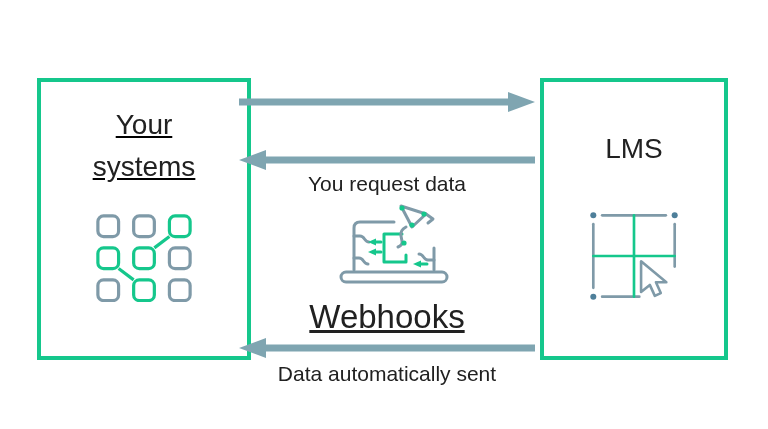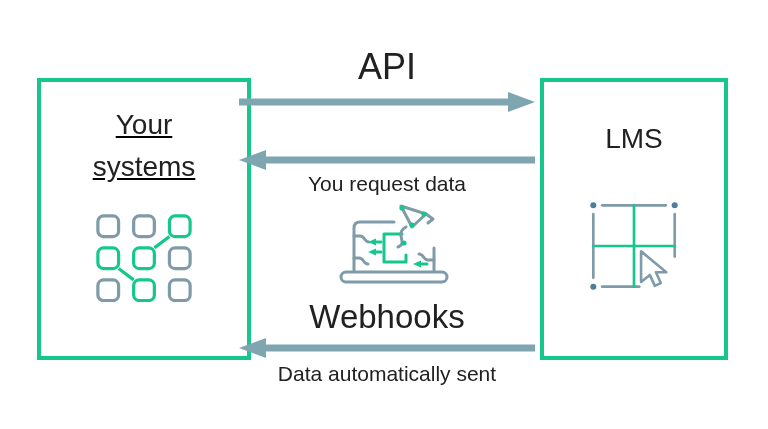--- a/index.html
+++ b/index.html
@@ -10,28 +10,28 @@
   body{font-family:"Liberation Sans", sans-serif; background:#fff;}
   .canvas{position:relative; width:768px; height:429px; background:var(--background); overflow:hidden;}
 
   .box{position:absolute; top:78px; height:282px; border:4px solid var(--green);
        background:#fff; display:flex; flex-direction:column; align-items:center;}
   .left-box{left:37px; width:214px;text-decoration:underline;}
   .right-box{left:540px; width:188px;}
 
   .box-title{color:var(--text); font-size:28px; line-height:1.5; text-align:center; white-space:pre-line;}
   .left-title{margin-top:22px;}
-  .lms-title{margin-top:36px;}
+  .lms-title{margin-top:46px;}
 
   .grid-icon{margin-top:26px; width:96px; height:auto;}
   .table-icon{margin-top:40px; width:92px; height:auto; overflow:visible;}
 
   .mid{position:absolute; left:239px; width:296px; text-align:center; color:var(--text);}
   .api-title{top:46px; font-size:36px;}
-  .webhooks-title{top:298px; font-size:33px;}
+  .webhooks-title{top:298px; font-size:33px;text-decoration:underline;}
   .flow-label{font-size:21px;}
   .send-label{top:114px;}
   .request-label{top:172px;}
   .sent-label{top:362px;text-align:center;}
 
   .arrow{position:absolute; left:239px; width:296px; height:24px;}
   .arrow-1{top:90px;} .arrow-2{top:148px;} .arrow-3{top:336px;}
   .arrow line{stroke:var(--arrow); stroke-width:7;}
   .arrow polygon{fill:var(--arrow);}
 
@@ -66,21 +66,20 @@
       <rect class="sq sq-green" x="76" y="0" width="22" height="22" rx="6"></rect>
       <rect class="sq sq-green" x="0" y="34" width="22" height="22" rx="6"></rect>
       <rect class="sq sq-green" x="38" y="34" width="22" height="22" rx="6"></rect>
       <rect class="sq sq-gray" x="76" y="34" width="22" height="22" rx="6"></rect>
       <rect class="sq sq-gray" x="0" y="68" width="22" height="22" rx="6"></rect>
       <rect class="sq sq-green" x="38" y="68" width="22" height="22" rx="6"></rect>
       <rect class="sq sq-gray" x="76" y="68" width="22" height="22" rx="6"></rect>
     </svg>
   </div>
 
-  <div class="mid api-title">API</div>
 
   <svg class="arrow arrow-1" viewBox="0 0 296 24" xmlns="http://www.w3.org/2000/svg">
     <line x1="0" y1="12" x2="271" y2="12"></line>
     <polygon points="269,2 296,12 269,22"></polygon>
   </svg>
 
 
   <svg class="arrow arrow-2" viewBox="0 0 296 24" xmlns="http://www.w3.org/2000/svg">
     <polygon points="27,2 0,12 27,22"></polygon>
     <line x1="25" y1="12" x2="296" y2="12"></line>

